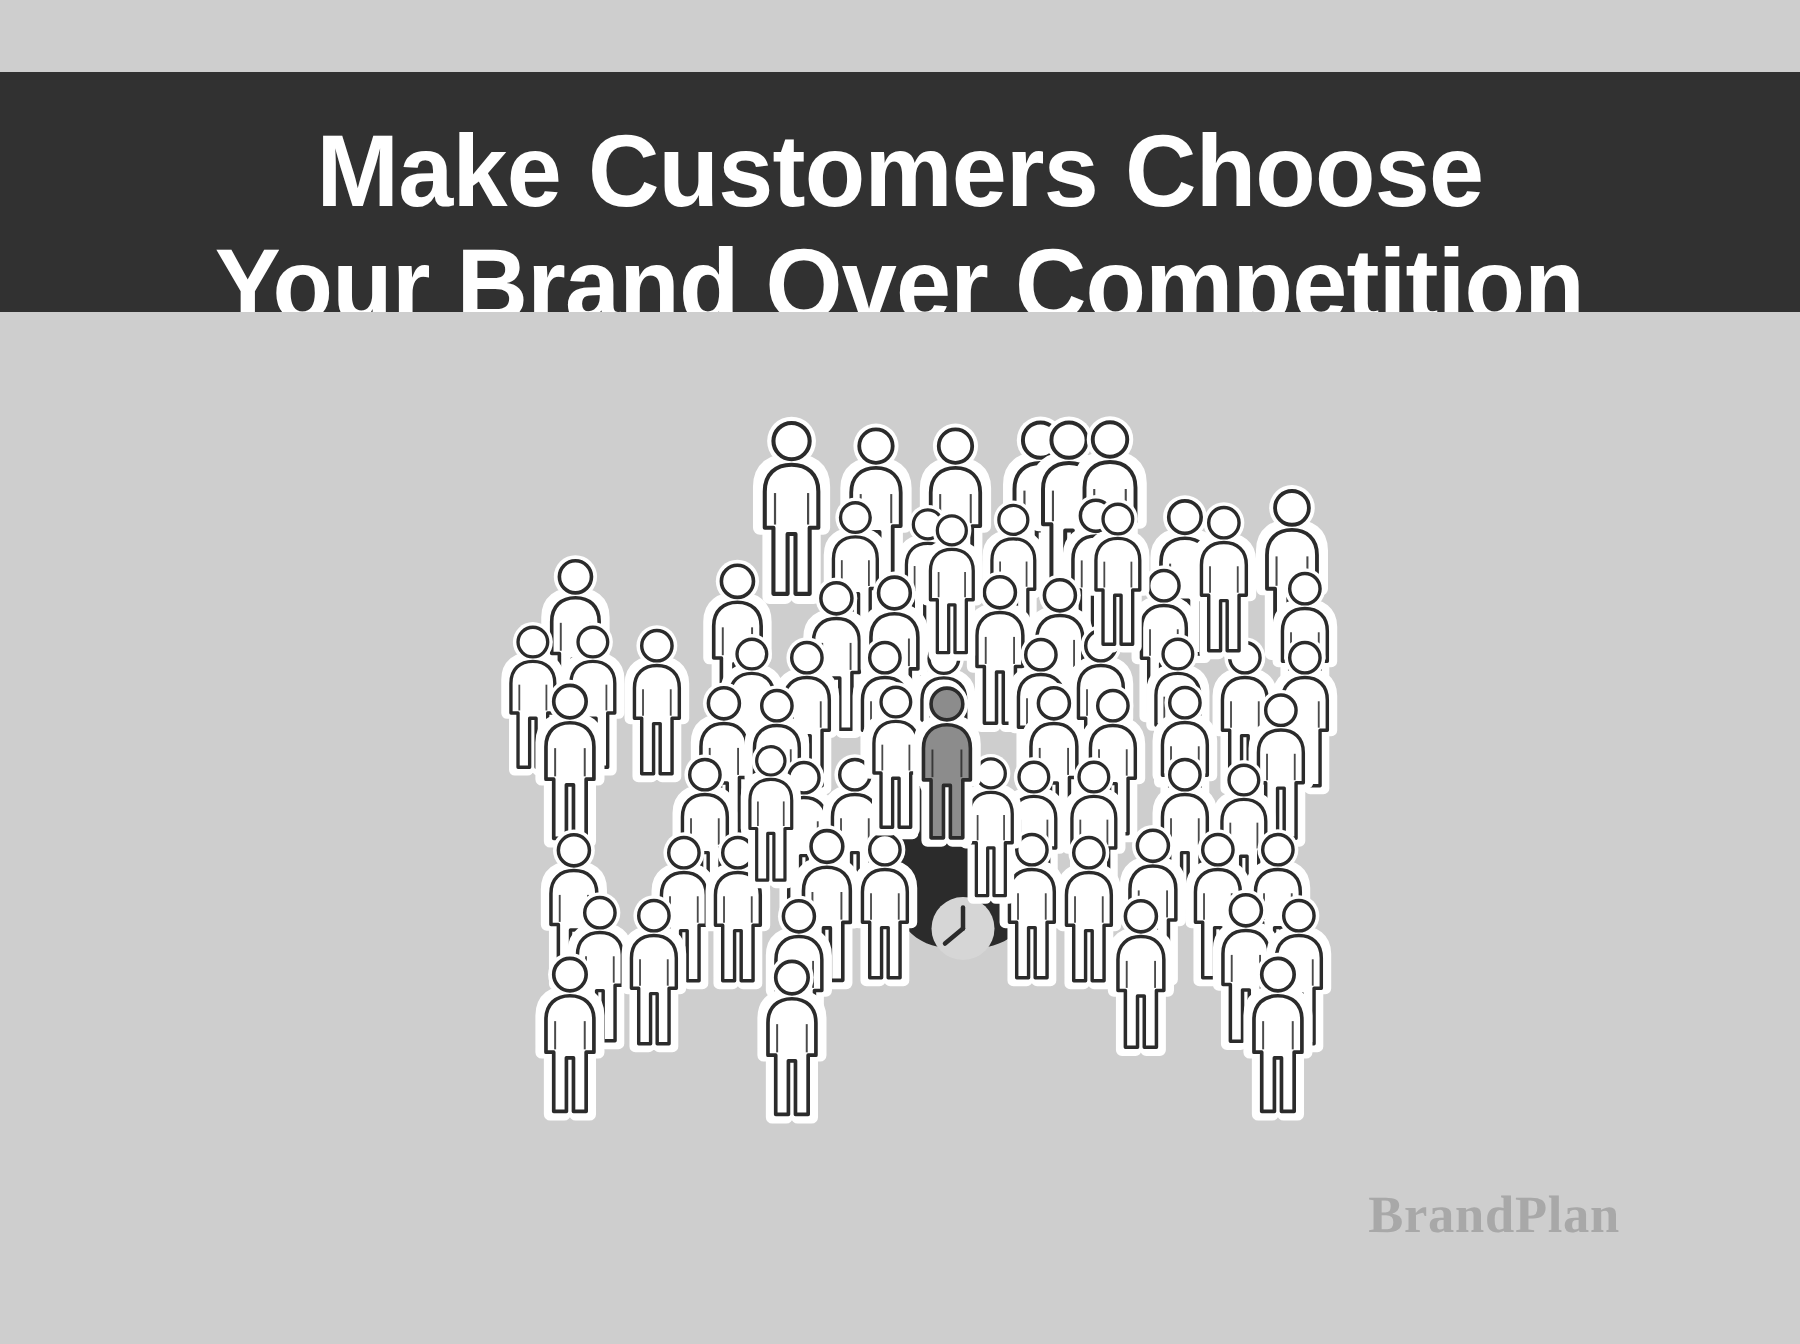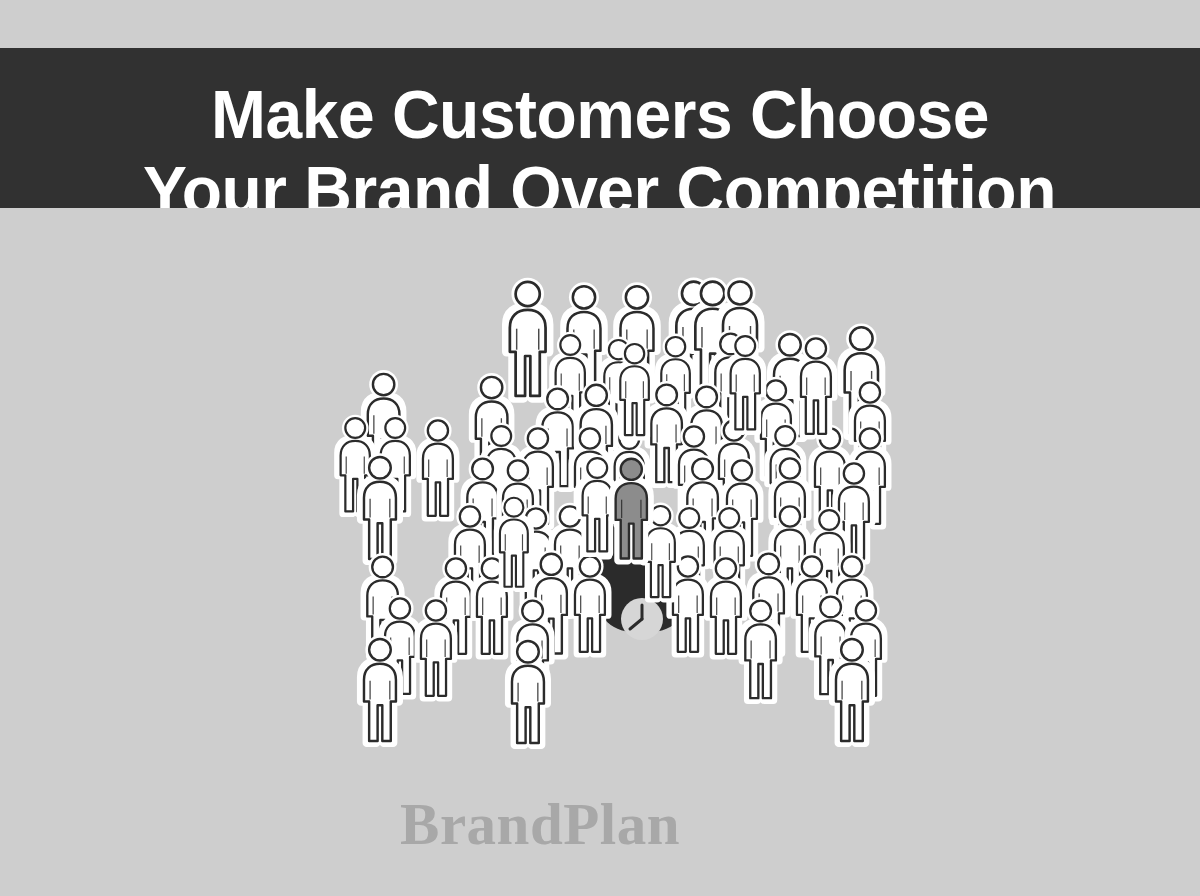--- a/index.html
+++ b/index.html
@@ -71,24 +71,24 @@
     display: block;
     overflow: visible;
   }
 
   
   .watermark {
     position: absolute;
     left: 0;
     top: 582px;
     width: 1080px;
-    text-align: center;
+    text-align: right;
     font-family: "Liberation Serif", serif;
     font-weight: bold;
-    font-size: 59px;
+    font-size: 35px;
     letter-spacing: 0.5px;
     color: #a8a8a8;
     user-select: none;
   }
 
   
   .hand-cursor {
     position: absolute;
     left: 570px;
     top: 272px;

